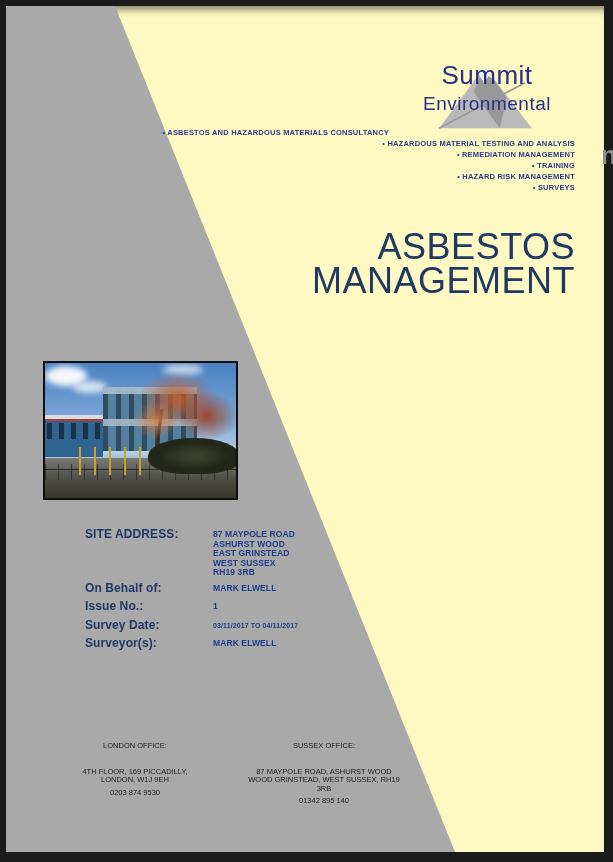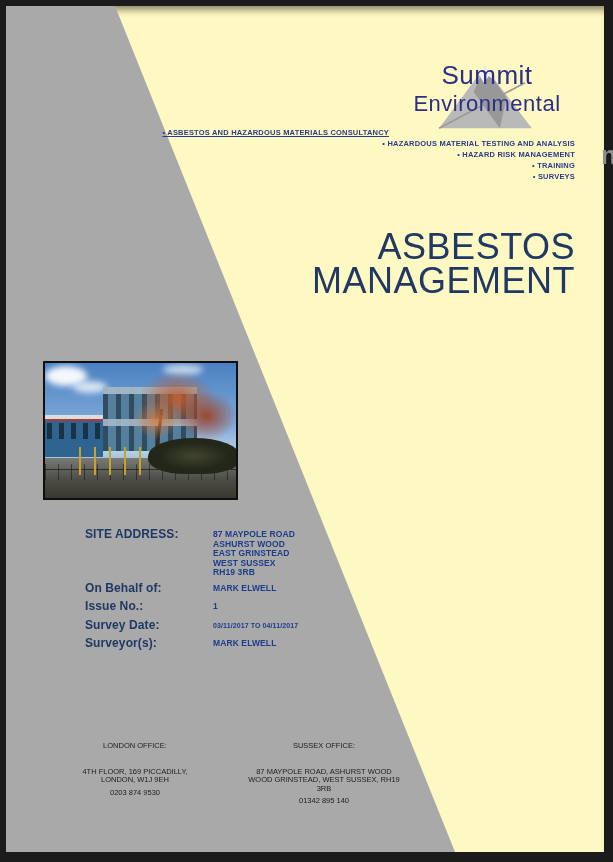--- a/index.html
+++ b/index.html
@@ -17,27 +17,27 @@
   .gray-band{
     position:absolute;left:0;top:0;width:100%;height:100%;
     clip-path:polygon(0 0,109px 0,449px 100%,0 100%);
     background:#a9a9a9;
   }
   
   .logo{position:absolute;left:383px;top:54px;width:196px;height:74px;text-align:center;}
   .logo .mtn{position:absolute;left:50%;top:2px;transform:translateX(-52%);width:118px;height:70px;}
   .logo-text{position:relative;z-index:1;color:#2b2f86;}
   .logo-l1{font-size:26px;line-height:30px;letter-spacing:.5px;}
-  .logo-l2{font-size:22px;line-height:27px;letter-spacing:.5px;}
+  .logo-l2{font-size:19px;line-height:27px;letter-spacing:.5px;}
   
   .services{
     position:absolute;right:29px;top:121px;text-align:right;
     color:#2a3a8c;font-weight:bold;font-size:7.5px;line-height:11px;letter-spacing:.2px;
   }
-  .services .indent{margin-right:186px;text-decoration:underline;}
+  .services .indent{margin-right:186px;}
   
   .title{
     position:absolute;right:29px;top:224px;text-align:right;
     color:#1f3864;font-weight:normal;font-size:36px;line-height:34px;letter-spacing:.5px;
   }
   
   .photo{
     position:absolute;left:37px;top:355px;width:191px;height:135px;
     border:2px solid #0f0f0f;overflow:hidden;
     background:linear-gradient(180deg,#4a80c2 0%,#7fa9d8 45%,#a9c4e2 60%);
@@ -120,22 +120,23 @@
     </svg>
     <div class="logo-text">
       <div class="logo-l1">Summit</div>
       <div class="logo-l2">Environmental</div>
     </div>
   </div>
 
   <div class="services">
     <div class="indent">• ASBESTOS AND HAZARDOUS MATERIALS CONSULTANCY</div>
     <div>• HAZARDOUS MATERIAL TESTING AND ANALYSIS</div>
+    <div>• REMEDIATION MANAGEMENT</div>
+    <div>• TRAINING</div>
     <div>• HAZARD RISK MANAGEMENT</div>
-    <div>• TRAINING</div>
     <div>• SURVEYS</div>
   </div>
 
   <div class="title">
     <div>ASBESTOS</div>
     <div>MANAGEMENT</div>
   </div>
 
   <div class="photo">
     <div class="ph-cloud1"></div>

